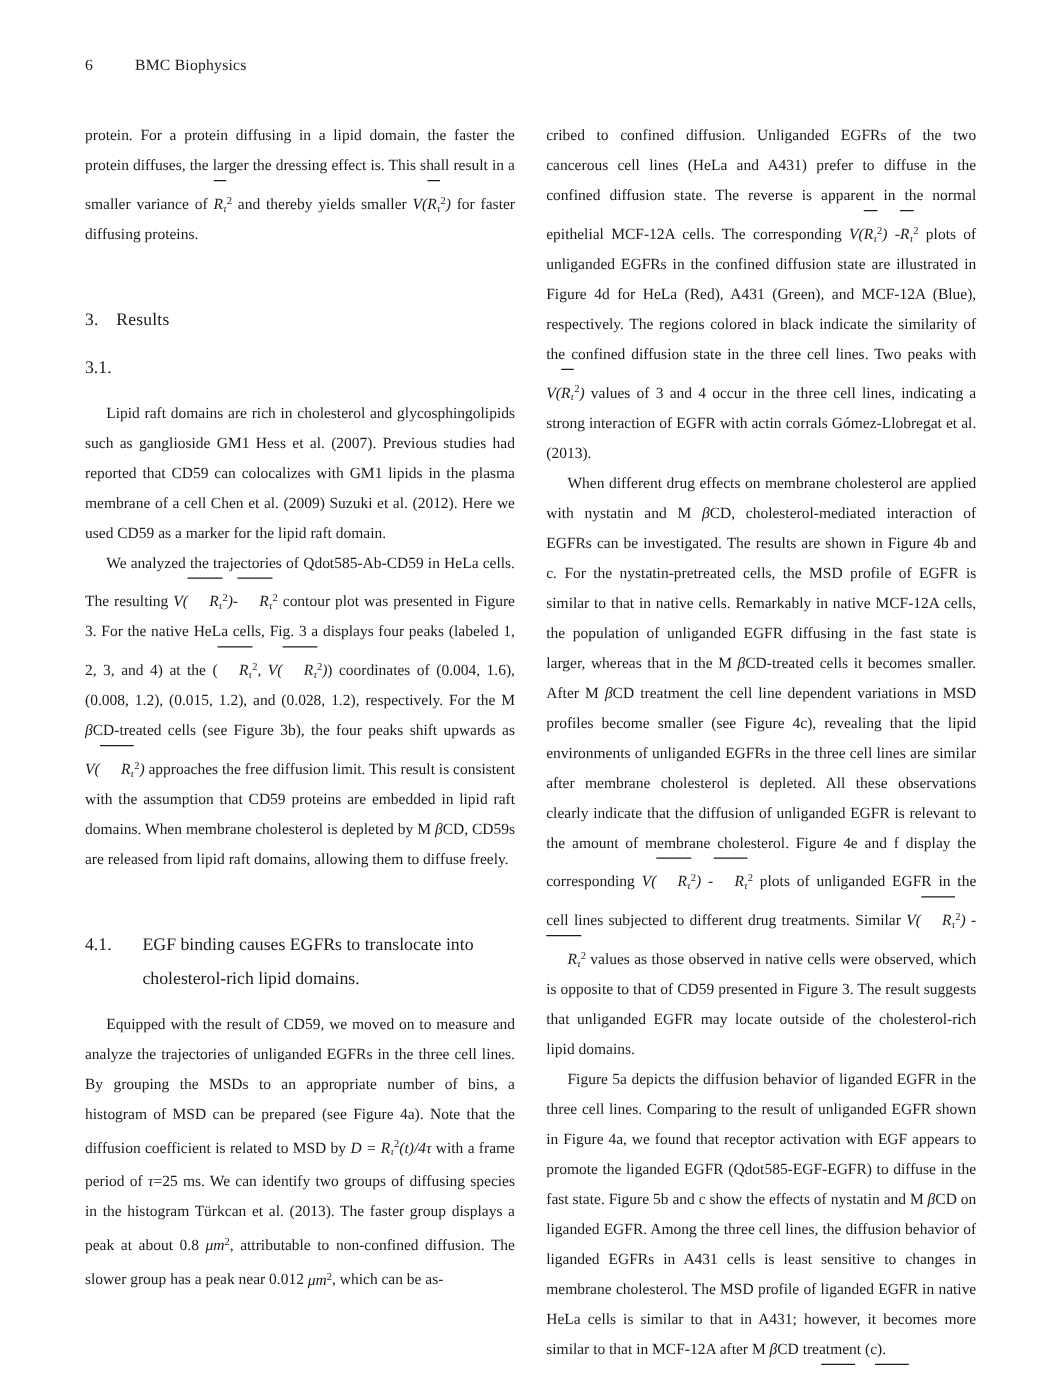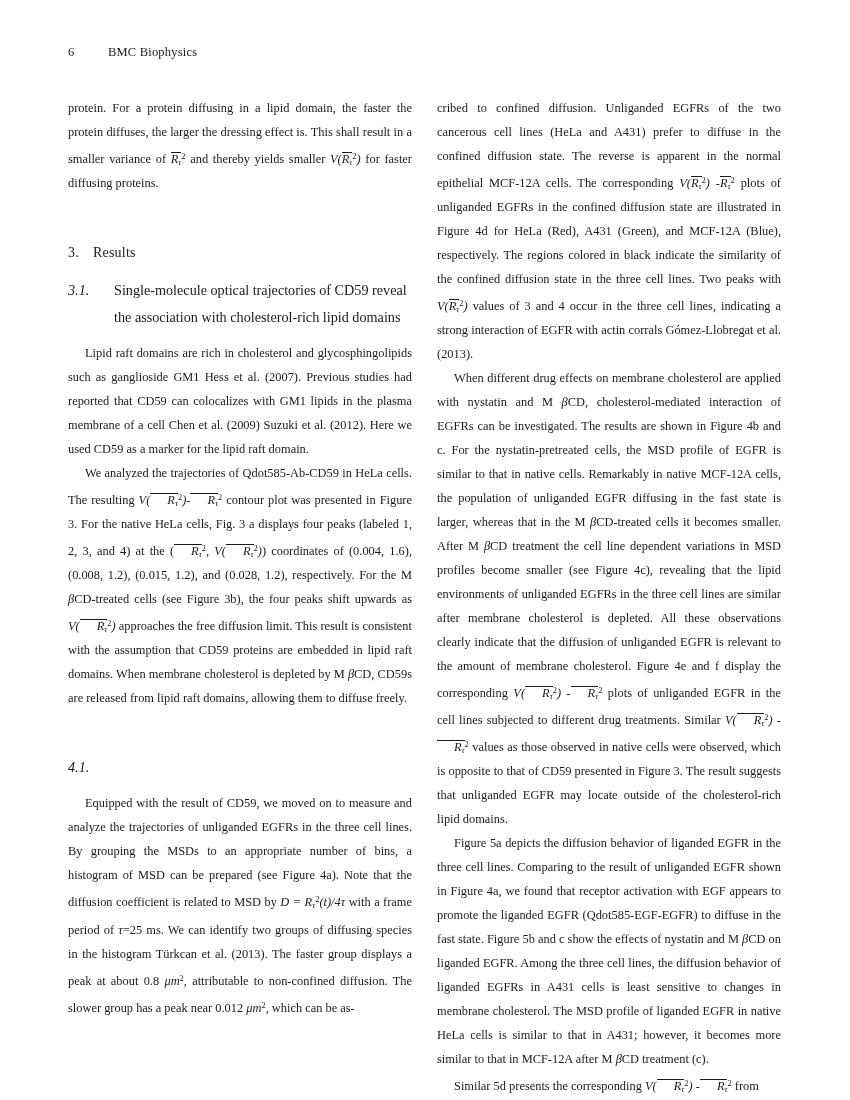--- a/index.html
+++ b/index.html
@@ -75,21 +75,20 @@
   }
   h3.subsec {
     margin: 0;
     font-size: 14.2px;
     line-height: 27px;
     font-weight: normal;
     display: flex;
   }
   h3.subsec .num {
     flex: 0 0 46px;
-    font-style: italic;
   }
   h3.subsec .txt {
     flex: 1 1 auto;
   }
   .sp-before-sec { height: 46px; }
   .sp-after-sec  { height: 12px; }
   .sp-after-sub  { height: 10px; }
   .sp-before-sub2 { height: 44px; }
 
   
@@ -97,21 +96,21 @@
     font-family: "Liberation Serif", serif;
     font-style: italic;
     white-space: nowrap;
   }
   .mi { font-style: italic; }
   .mup { font-style: normal; }
   .ovl {
     position: relative;
     display: inline-block;
     border-top: 1px solid #1a1a1a;
-    padding-top: 0px;
+    padding-top: 12px;
     line-height: 1.0;
   }
   sub.sb {
     font-size: 0.68em;
     font-style: italic;
     vertical-align: -0.28em;
   }
   sup.sp {
     font-size: 0.68em;
     font-style: normal;
@@ -135,33 +134,33 @@
       <p class="para"><span>protein. For a protein diffusing in a lipid domain, the faster the protein diffuses, the larger the dressing effect is. This shall result in a smaller variance of </span><span class="math"><span class="ovl"><span class="mi">R</span><sub class="sb">τ</sub></span><sup class="sp">2</sup></span><span> and thereby yields smaller </span><span class="math"><span class="mi">V</span>(<span class="ovl"><span class="mi">R</span><sub class="sb">τ</sub></span><sup class="sp">2</sup>)</span><span> for faster diffusing proteins.</span></p>
 
       <div class="sp-before-sec"></div>
 
       <h2 class="sec"><span class="num">3.</span><span>Results</span></h2>
 
       <div class="sp-after-sec"></div>
 
       <h3 class="subsec">
           <span class="num">3.1.</span>
-          <span class="txt">Single-molecule optical trajectories of CD59 reveal the association with cholesterol-rich lipid domains</span>
         </h3>
 
       <div class="sp-after-sub"></div>
 
       <p class="para indent">Lipid raft domains are rich in cholesterol and glycosphingolipids such as ganglioside GM1 Hess et al. (2007). Previous studies had reported that CD59 can colocalizes with GM1 lipids in the plasma membrane of a cell Chen et al. (2009) Suzuki et al. (2012). Here we used CD59 as a marker for the lipid raft domain.</p>
 
       <p class="para indent"><span>We analyzed the trajectories of Qdot585-Ab-CD59 in HeLa cells. The resulting </span><span class="math"><span class="mi">V</span>(<span class="ovl"><span class="mi">R</span><sub class="sb">τ</sub></span><sup class="sp">2</sup>)</span><span>-</span><span class="math"><span class="ovl"><span class="mi">R</span><sub class="sb">τ</sub></span><sup class="sp">2</sup></span><span> contour plot was presented in Figure 3. For the native HeLa cells, Fig. 3 a displays four peaks (labeled 1, 2, 3, and 4) at the (</span><span class="math"><span class="ovl"><span class="mi">R</span><sub class="sb">τ</sub></span><sup class="sp">2</sup></span><span>, </span><span class="math"><span class="mi">V</span>(<span class="ovl"><span class="mi">R</span><sub class="sb">τ</sub></span><sup class="sp">2</sup>)</span><span>) coordinates of (0.004, 1.6), (0.008, 1.2), (0.015, 1.2), and (0.028, 1.2), respectively. For the M </span><span class="math mup nowrapg"><span class="mi">β</span>CD</span><span>-treated cells (see Figure 3b), the four peaks shift upwards as </span><span class="math"><span class="mi">V</span>(<span class="ovl"><span class="mi">R</span><sub class="sb">τ</sub></span><sup class="sp">2</sup>)</span><span> approaches the free diffusion limit. This result is consistent with the assumption that CD59 proteins are embedded in lipid raft domains. When membrane cholesterol is depleted by M </span><span class="math mup nowrapg"><span class="mi">β</span>CD</span><span>, CD59s are released from lipid raft domains, allowing them to diffuse freely.</span></p>
 
       <div class="sp-before-sub2"></div>
 
       <h3 class="subsec">
           <span class="num">4.1.</span>
+          <span class="txt">EGF binding causes EGFRs to translocate into cholesterol-rich lipid domains.</span>
         </h3>
 
       <div class="sp-after-sub"></div>
 
       <p class="para indent"><span>Equipped with the result of CD59, we moved on to measure and analyze the trajectories of unliganded EGFRs in the three cell lines. By grouping the MSDs to an appropriate number of bins, a histogram of MSD can be prepared (see Figure 4a). Note that the diffusion coefficient is related to MSD by </span><span class="math nowrapg"><span class="mi">D</span> = <span class="mi">R</span><sub class="sb">τ</sub><sup class="sp">2</sup>(<span class="mi">t</span>)/4<span class="mi">τ</span></span><span> with a frame period of </span><span class="math nowrapg"><span class="mi">τ</span><span class="mup">=25 ms.</span></span><span> We can identify two groups of diffusing species in the histogram Türkcan et al. (2013). The faster group displays a peak at about 0.8 </span><span class="math nowrapg"><span class="mi">μm</span><sup class="sp">2</sup></span><span>, attributable to non-confined diffusion. The slower group has a peak near 0.012 </span><span class="math nowrapg"><span class="mi">μm</span><sup class="sp">2</sup></span><span>, which can be as-</span></p>
 
     </div>
 
     <div class="col">
 

